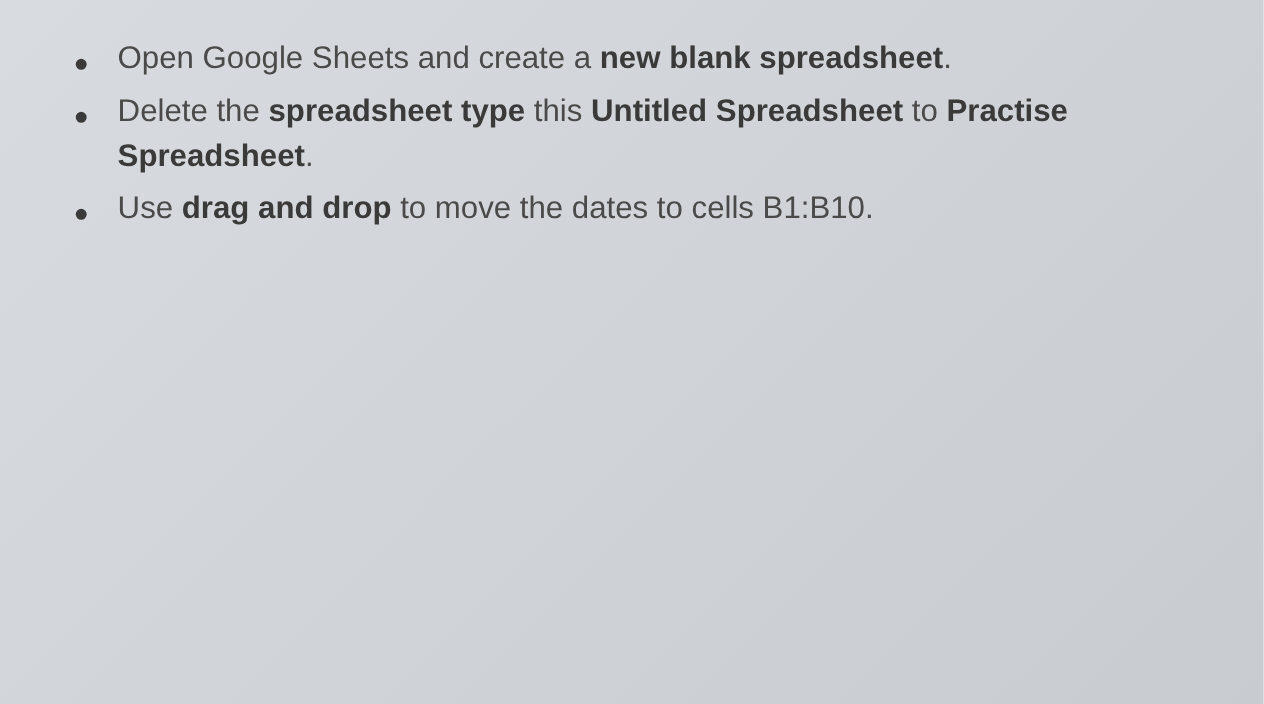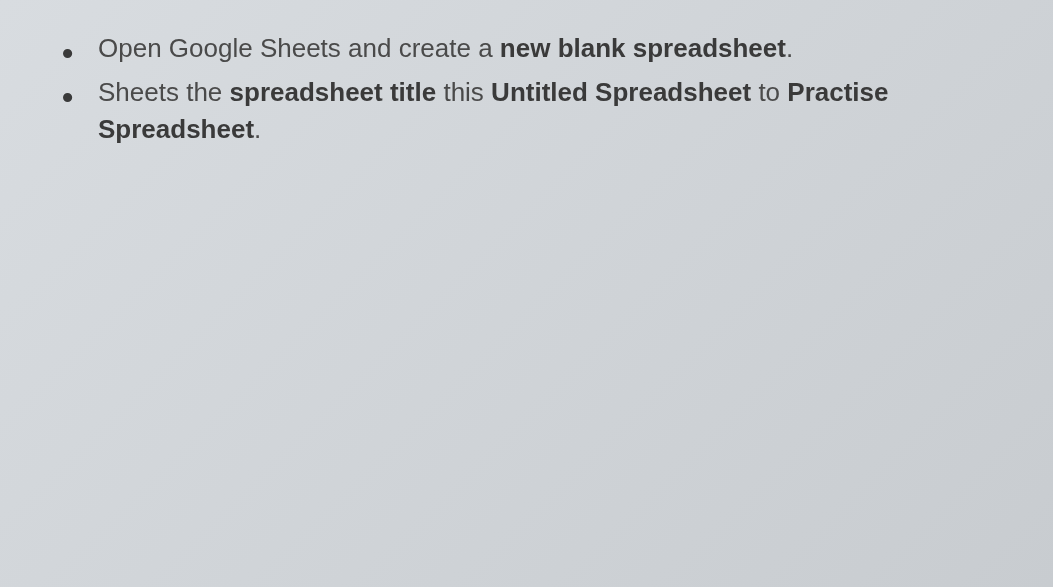--- a/index.html
+++ b/index.html
@@ -37,14 +37,15 @@
     .bold {
       font-weight: bold;
       color: #3a3a3a;
     }
   </style>
 </head>
 <body>
 
 <ul>
   <li><span>Open Google Sheets and create a </span><span class="bold">new blank spreadsheet</span><span>.</span></li>
-  <li><span>Sheets the </span><span class="bold">spreadsheet title</span><span> this </span><span class="bold">Untitled Spreadsheet</span><span> to </span><span class="bold">Practise Spreadsheet</span><span>.</span></li>
+  <li><span>Delete the </span><span class="bold">spreadsheet type</span><span> this </span><span class="bold">Untitled Spreadsheet</span><span> to </span><span class="bold">Practise Spreadsheet</span><span>.</span></li>
+  <li><span>Use </span><span class="bold">drag and drop</span><span> to move the dates to cells B1:B10.</span></li>
 </ul>
 
 </body></html>

